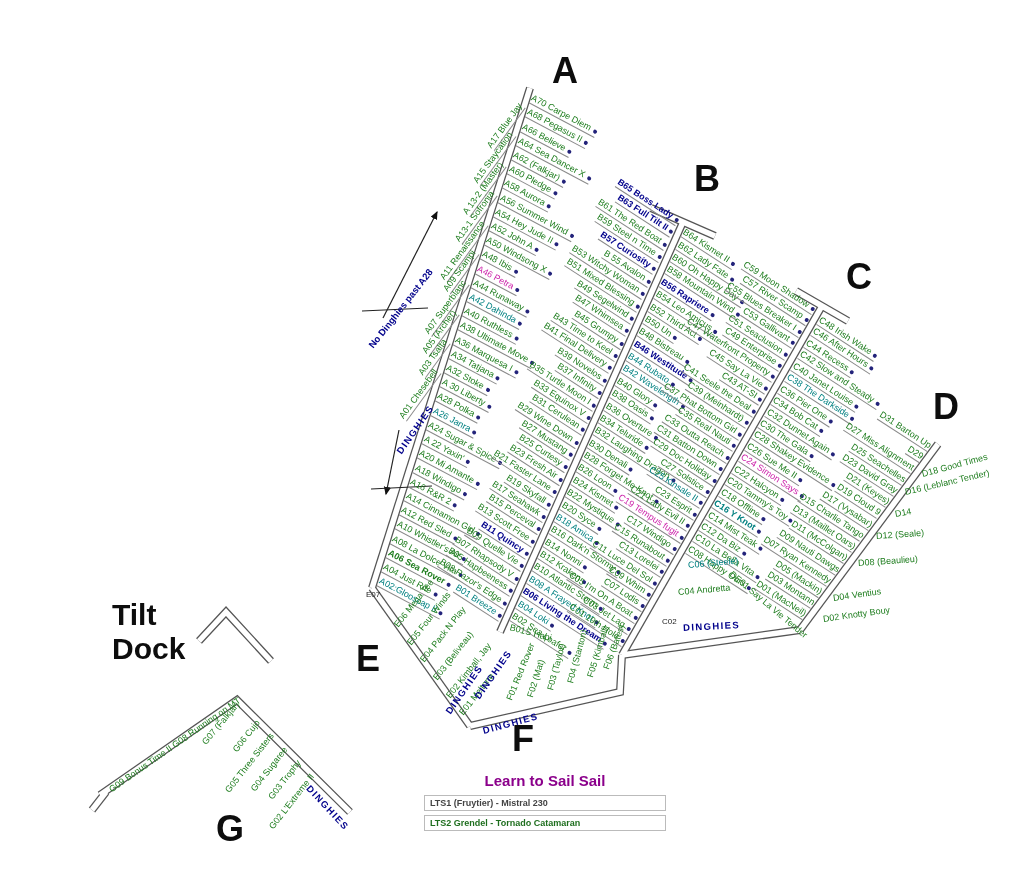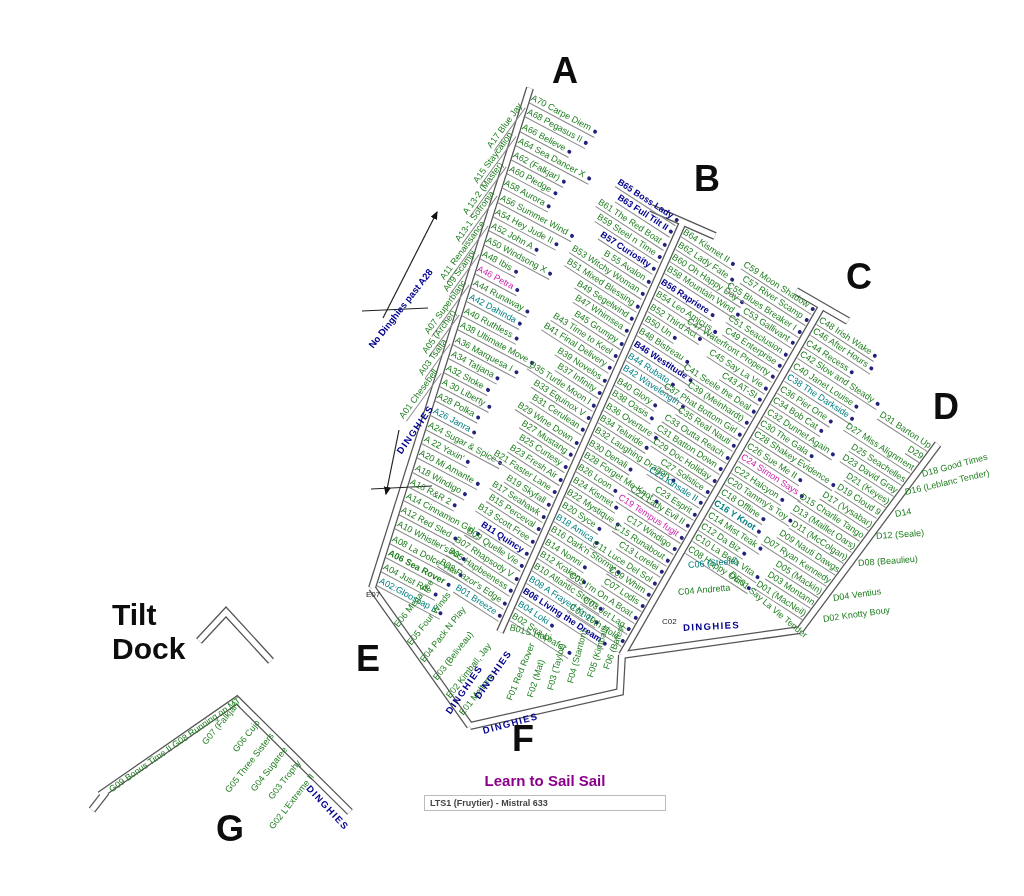--- a/index.html
+++ b/index.html
@@ -74,21 +74,22 @@
       <line class="thin" x1="399" y1="430" x2="386" y2="494" marker-end="url(#ah)"></line>
       <line class="thin" x1="362" y1="311" x2="428" y2="308"></line>
       <line class="thin" x1="371" y1="489" x2="432" y2="486"></line>
     </g>
   </svg>
 
   <div class="fueldock">Tilt Dock</div>
 
   <div class="lts">
     <div class="lts-title">Learn to Sail Sail</div>
-    <div class="lts-row lts1">LTS1  (Fruytier) - Mistral 633</div>
+    <div class="lts-row lts1">LTS1  (Fruytier) - Mistral 230</div>
+    <div class="lts-row lts2">LTS2 Grendel - Tornado Catamaran</div>
   </div>
 <div class="dockletter" style="left: 552px; top: 50px;">A</div>
     <div class="anch" style="left: 532.357px; top: 97.1348px;">
       <span class="boat g ln dt al" style="transform: rotate(28deg);">A70 Carpe Diem</span>
     </div>
     <div class="anch" style="left: 527.868px; top: 111.342px;">
       <span class="boat g ln dt al" style="transform: rotate(28deg);">A68 Pegasus II</span>
     </div>
     <div class="anch" style="left: 523.378px; top: 125.55px;">
       <span class="boat g ln dt al" style="transform: rotate(28deg);">A66 Believe</span>

